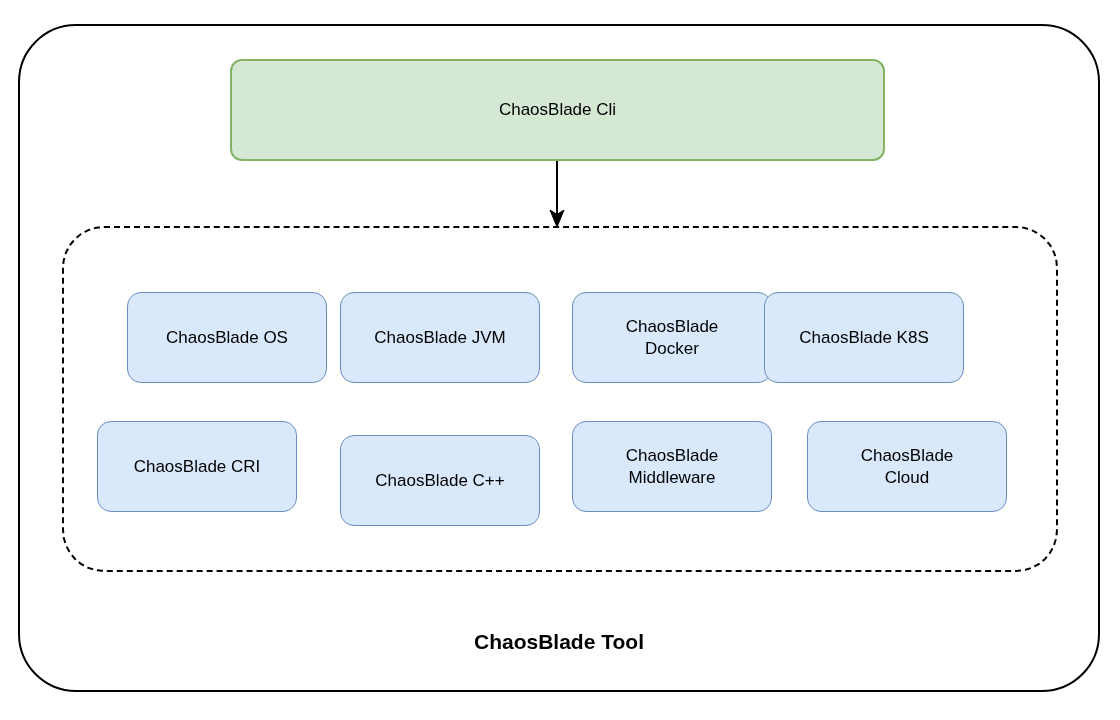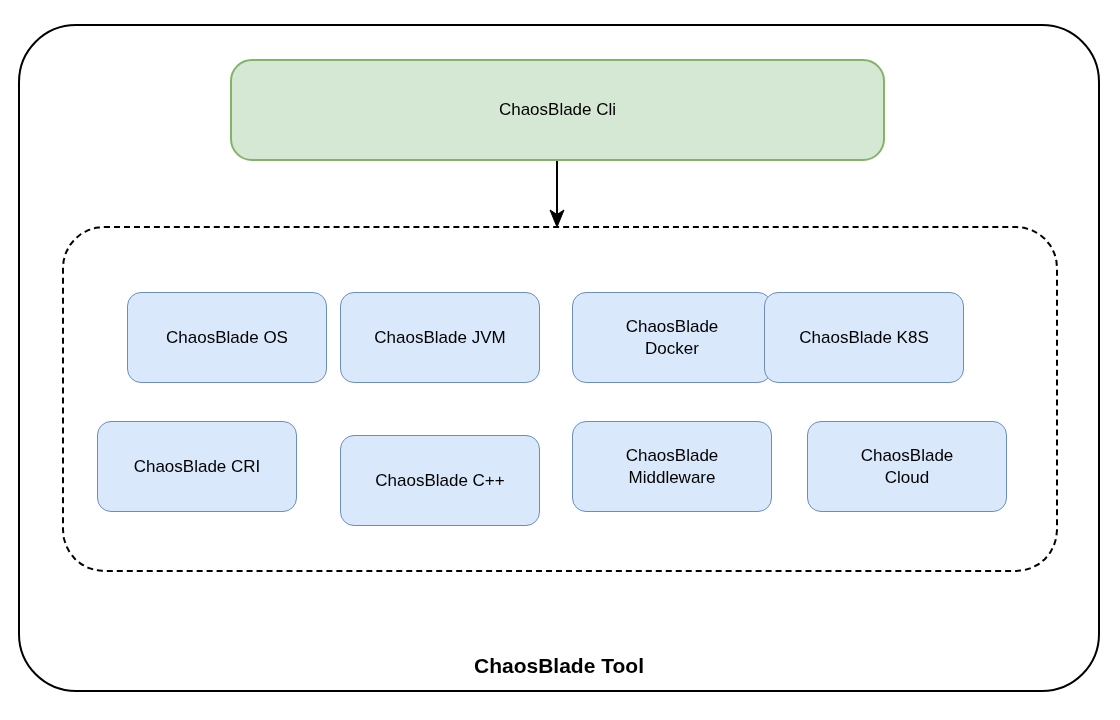--- a/index.html
+++ b/index.html
@@ -19,21 +19,21 @@
     border: 2px solid #000000;
     border-radius: 58px;
     background: #ffffff;
   }
   .cli-node {
     position: absolute;
     left: 230px; top: 59px;
     width: 655px; height: 102px;
     background: #d5e8d4;
     border: 2px solid #82b366;
-    border-radius: 22px;
+    border-radius: 12px;
     display: flex;
     align-items: center;
     justify-content: center;
     font-size: 17px;
     text-align: center;
   }
   .connector {
     position: absolute;
     left: 545px; top: 161px;
     width: 24px; height: 66px;
@@ -68,21 +68,20 @@
   .n5 { left: 340px; top: 435px; }
   .n6 { left: 572px; top: 421px; }
   .n7 { left: 807px; top: 421px; }
   .diagram-title {
     position: absolute;
     left: 18px; top: 630px;
     width: 1082px;
     text-align: center;
     font-size: 21px;
     font-weight: bold;
-    margin-top: 24px;
   }
 </style>
 </head>
 <body>
 
 <div class="canvas">
 
   <div class="outer-box"></div>
 
   <div class="cli-node">

